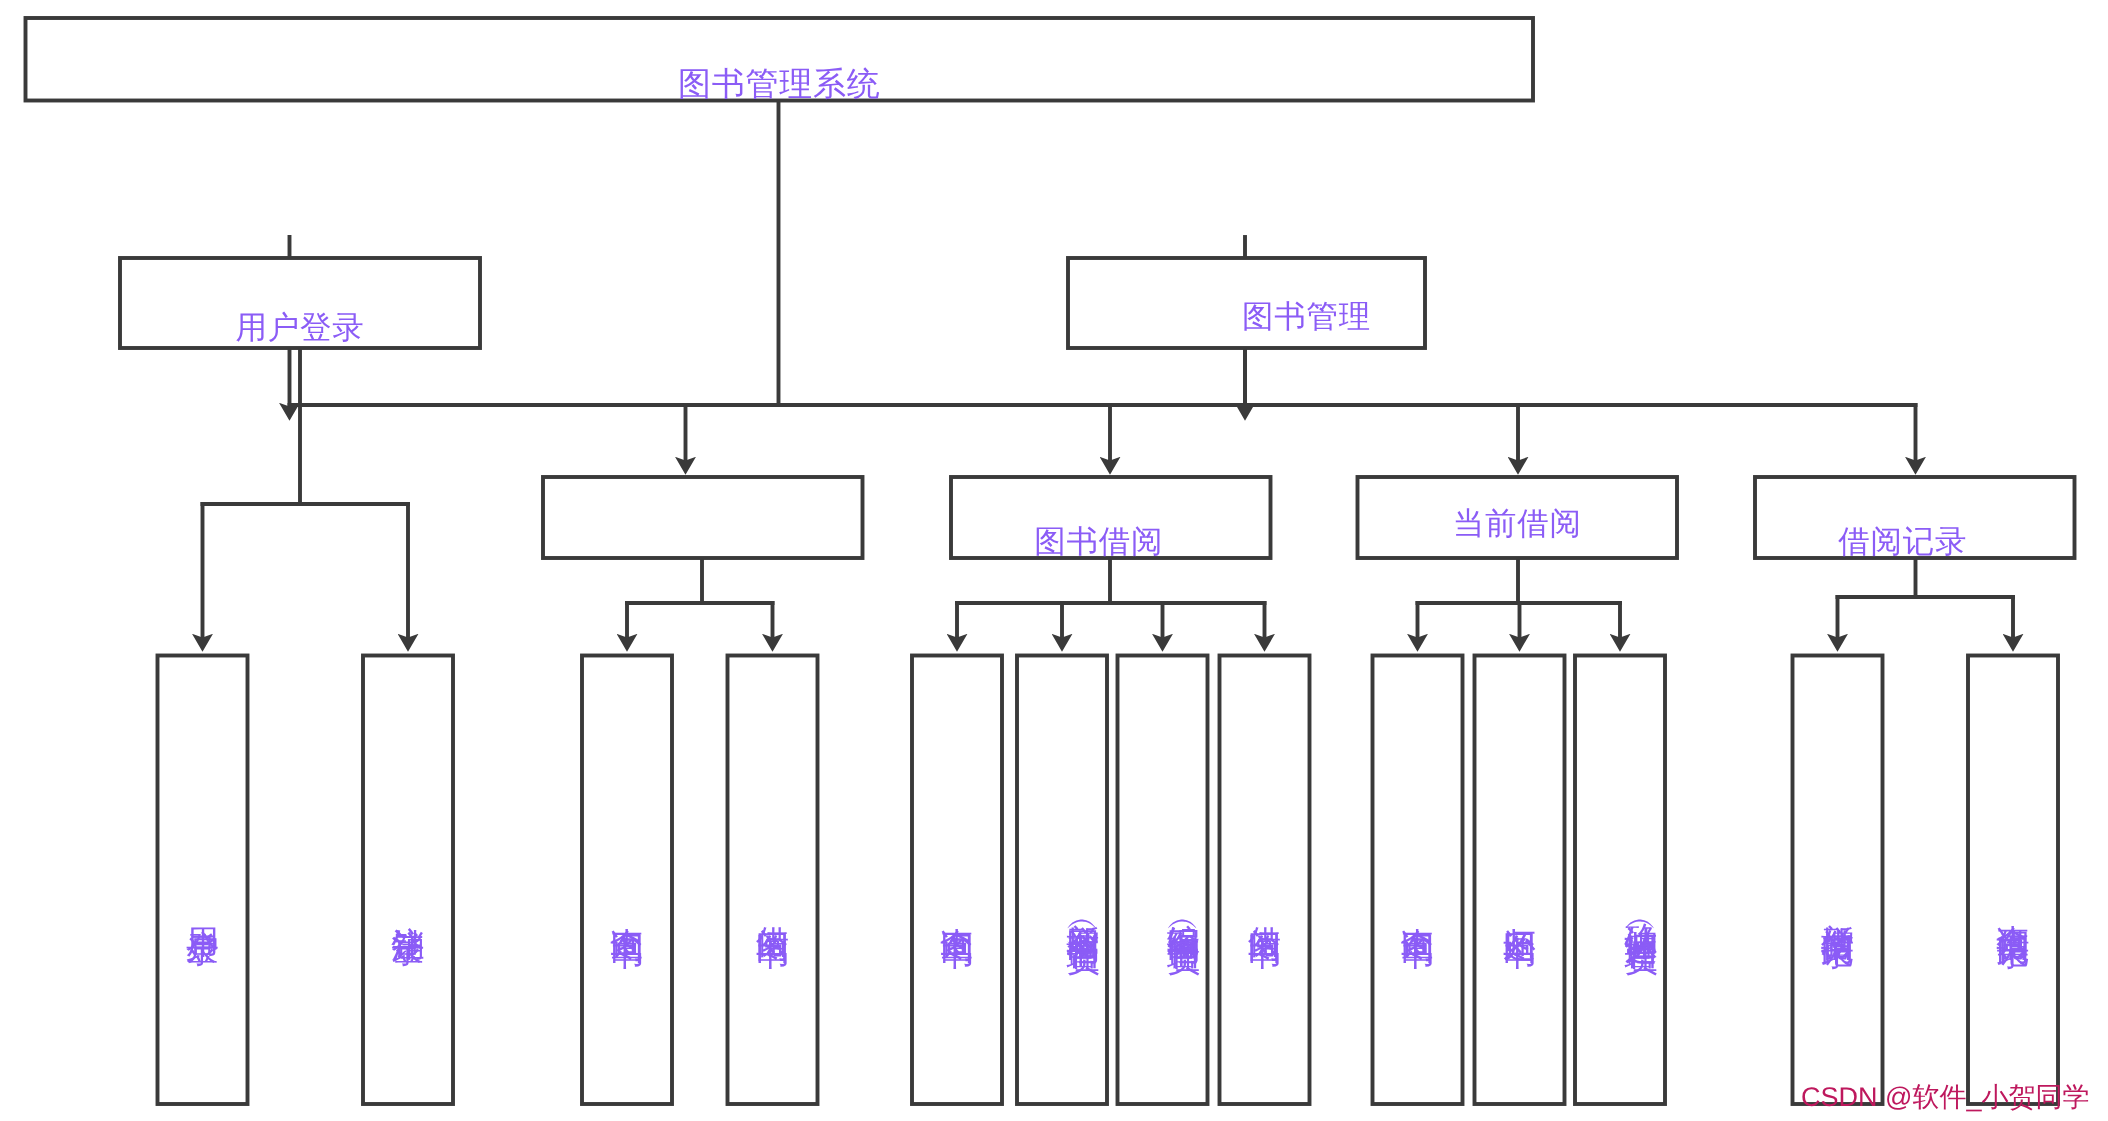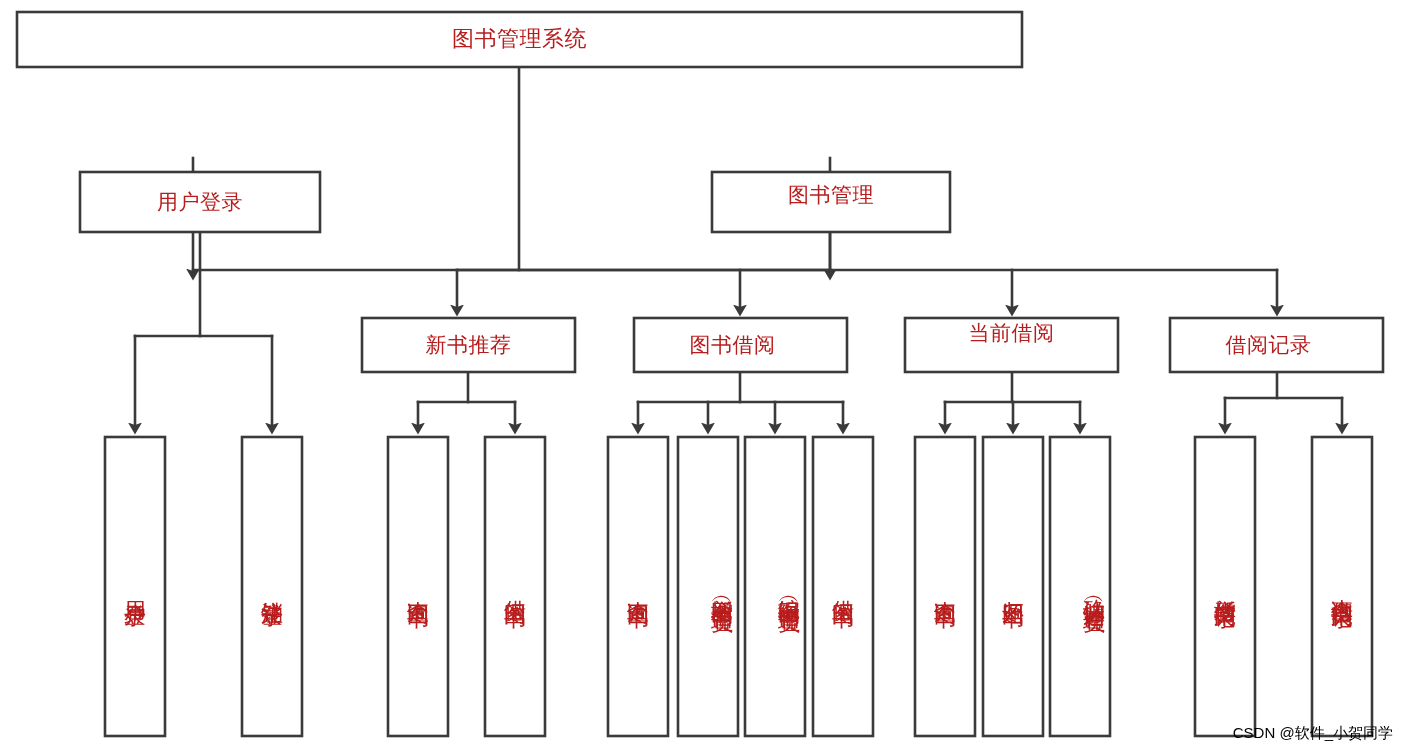--- a/index.html
+++ b/index.html
@@ -38,25 +38,26 @@
   }
   .arrow-head {
     fill: #3a3a3a;
     stroke: none;
   }
   .node-label {
     position: absolute;
     display: flex;
     align-items: center;
     justify-content: center;
-    color: #b91c1c;
+    color: #8b5cf6;
     font-family: "Liberation Sans", "DejaVu Sans", sans-serif;
     letter-spacing: 0.5px;
     pointer-events: none;
     box-sizing: border-box;
+    margin-top: 17px;
   }
   .node-label.horizontal {
     font-size: 21px;
     line-height: 1.1;
     white-space: nowrap;
   }
   .node-label.vertical {
     writing-mode: vertical-rl;
     text-orientation: upright;
     font-size: 22px;
@@ -64,22 +65,22 @@
     letter-spacing: 2px;
     white-space: nowrap;
   }
   .node-label.root {
     font-size: 22px;
   }
   .watermark {
     position: absolute;
     right: 12px;
     bottom: 4px;
-    font-size: 15px;
-    color: #000000;
+    font-size: 18px;
+    color: #be185d;
     font-family: "Liberation Sans", "DejaVu Sans", sans-serif;
     white-space: nowrap;
     pointer-events: none;
   }
 </style>
 </head>
 <body>
 
 <div id="diagram-canvas">
 
@@ -192,23 +193,22 @@
     <rect class="node-box" x="983" y="437" width="60" height="299"></rect>
     <rect class="node-box" x="1050" y="437" width="60" height="299"></rect>
 
     <rect class="node-box" x="1195" y="437" width="60" height="299"></rect>
     <rect class="node-box" x="1312" y="437" width="60" height="299"></rect>
   </svg>
 
   <div class="node-label horizontal root" style="left:17px; top:12px; width:1005px; height:55px;">图书管理系统</div>
 
   <div class="node-label horizontal" style="left:80px; top:172px; width:240px; height:60px;">用户登录</div>
-  <div class="node-label horizontal" style="left:712px; top:172px; width:238px; height:46px;text-align:right;">图书管理</div>
-
-  <div class="node-label horizontal" style="left:362px; top:318px; width:213px; height:54px;">新书推荐</div>
+  <div class="node-label horizontal" style="left:752px; top:172px; width:238px; height:46px;text-align:right;">图书管理</div>
+
   <div class="node-label horizontal" style="left:634px; top:318px; width:197px; height:54px;">图书借阅</div>
   <div class="node-label horizontal" style="left:905px; top:306px; width:213px; height:54px;">当前借阅</div>
   <div class="node-label horizontal" style="left:1170px; top:318px; width:197px; height:54px;">借阅记录</div>
 
   <div class="node-label vertical" style="left:105px; top:437px; width:60px; height:299px;">用户登录</div>
   <div class="node-label vertical" style="left:242px; top:437px; width:60px; height:299px;">注销登录</div>
 
   <div class="node-label vertical" style="left:388px; top:437px; width:60px; height:299px;">查询图书</div>
   <div class="node-label vertical" style="left:485px; top:437px; width:60px; height:299px;">借阅图书</div>
 

